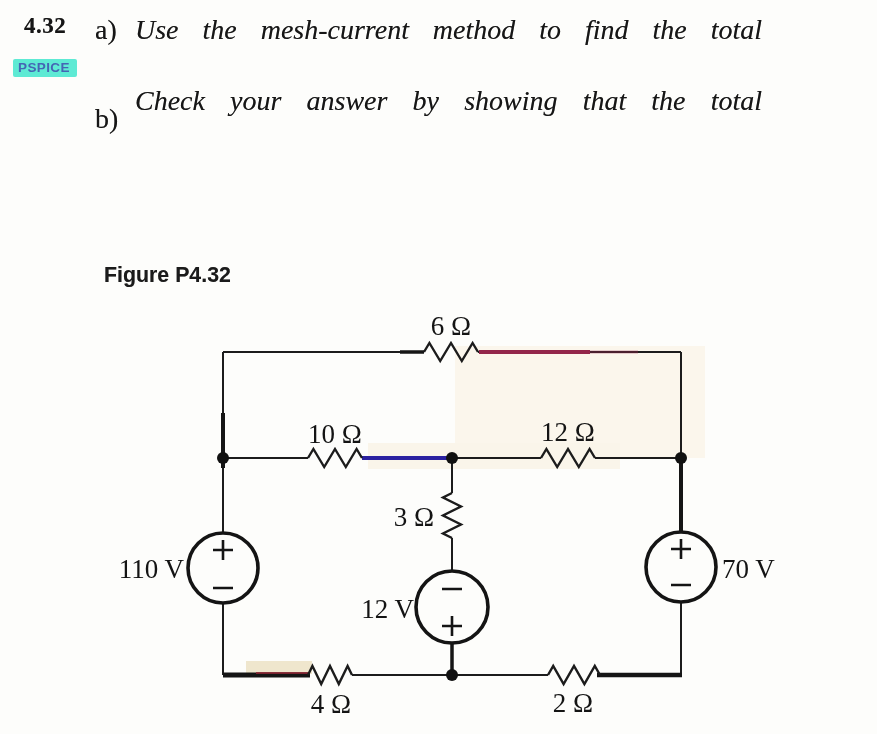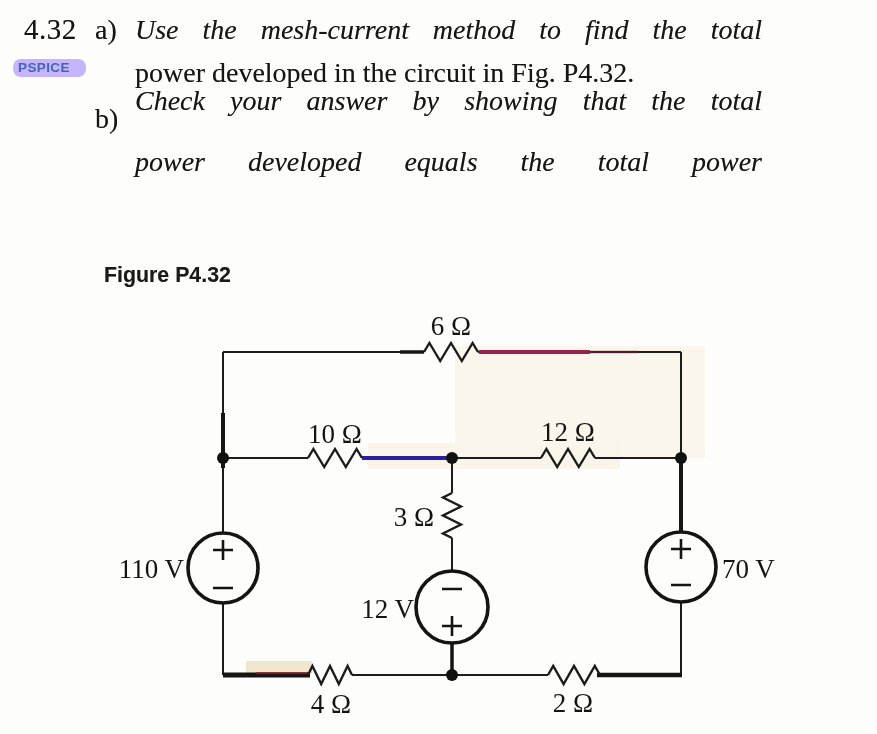--- a/index.html
+++ b/index.html
@@ -1,27 +1,27 @@
 <!DOCTYPE html>
 <html><head>
 <meta charset="utf-8">
 <style>
   html,body{margin:0;padding:0;background:#ffffff;}
   .page{
     position:relative;width:877px;height:734px;background:#fdfdfb;
     font-family:"Liberation Serif",serif;color:#161616;overflow:hidden;
   }
   .prob-num{
-    position:absolute;left:24px;top:13px;font-size:29px;font-weight:400;
+    position:absolute;left:24px;top:13px;font-size:23px;font-weight:700;
     letter-spacing:.5px;text-shadow:0 0 .6px rgba(0,0,0,.5);
   }
   .pspice{
     position:absolute;left:13px;top:59px;font-family:"Liberation Sans",sans-serif;
     font-weight:700;font-size:13.5px;letter-spacing:.4px;color:#4565b4;
-    background:#c4b5fd;padding:1px 16px 2px 5px;border-radius:8px;
+    background:#5eead4;padding:1px 7px 2px 5px;border-radius:2px;
   }
   .marker{
     position:absolute;left:95px;font-size:28px;line-height:32px;
     text-shadow:0 0 .5px rgba(0,0,0,.45);
   }
   .tline{
     position:absolute;left:135px;font-size:28px;line-height:32px;white-space:nowrap;
     text-shadow:0 0 .5px rgba(0,0,0,.45);
   }
   .just{width:627px;white-space:normal;text-align:justify;text-align-last:justify;font-style:italic;}
@@ -38,25 +38,23 @@
 </head>
 <body>
 
 <div class="page">
 
   <div class="prob-num">4.32</div>
   <div class="pspice">PSPICE</div>
 
   <div class="marker" style="top:14px">a)</div>
   <div class="tline just" style="top:14px">Use the mesh-current method to find the total</div>
-  <div class="tline" style="top:57px">power developed in the circuit in Fig. P4.32.</div>
 
   <div class="marker" style="top:103px">b)</div>
   <div class="tline just" style="top:85px">Check your answer by showing that the total</div>
-  <div class="tline just" style="top:146px">power developed equals the total power</div>
 
   <div class="fig-label">Figure P4.32</div>
 
   <svg class="circuit" width="877" height="734" viewBox="0 0 877 734">
 
     <g>
       <rect x="455" y="346" width="250" height="112" fill="#fbf6ec"></rect>
       <rect x="368" y="443" width="252" height="26" fill="#faf5ea"></rect>
       <rect x="246" y="661" width="66" height="13" fill="#efe6cd"></rect>
     </g>

